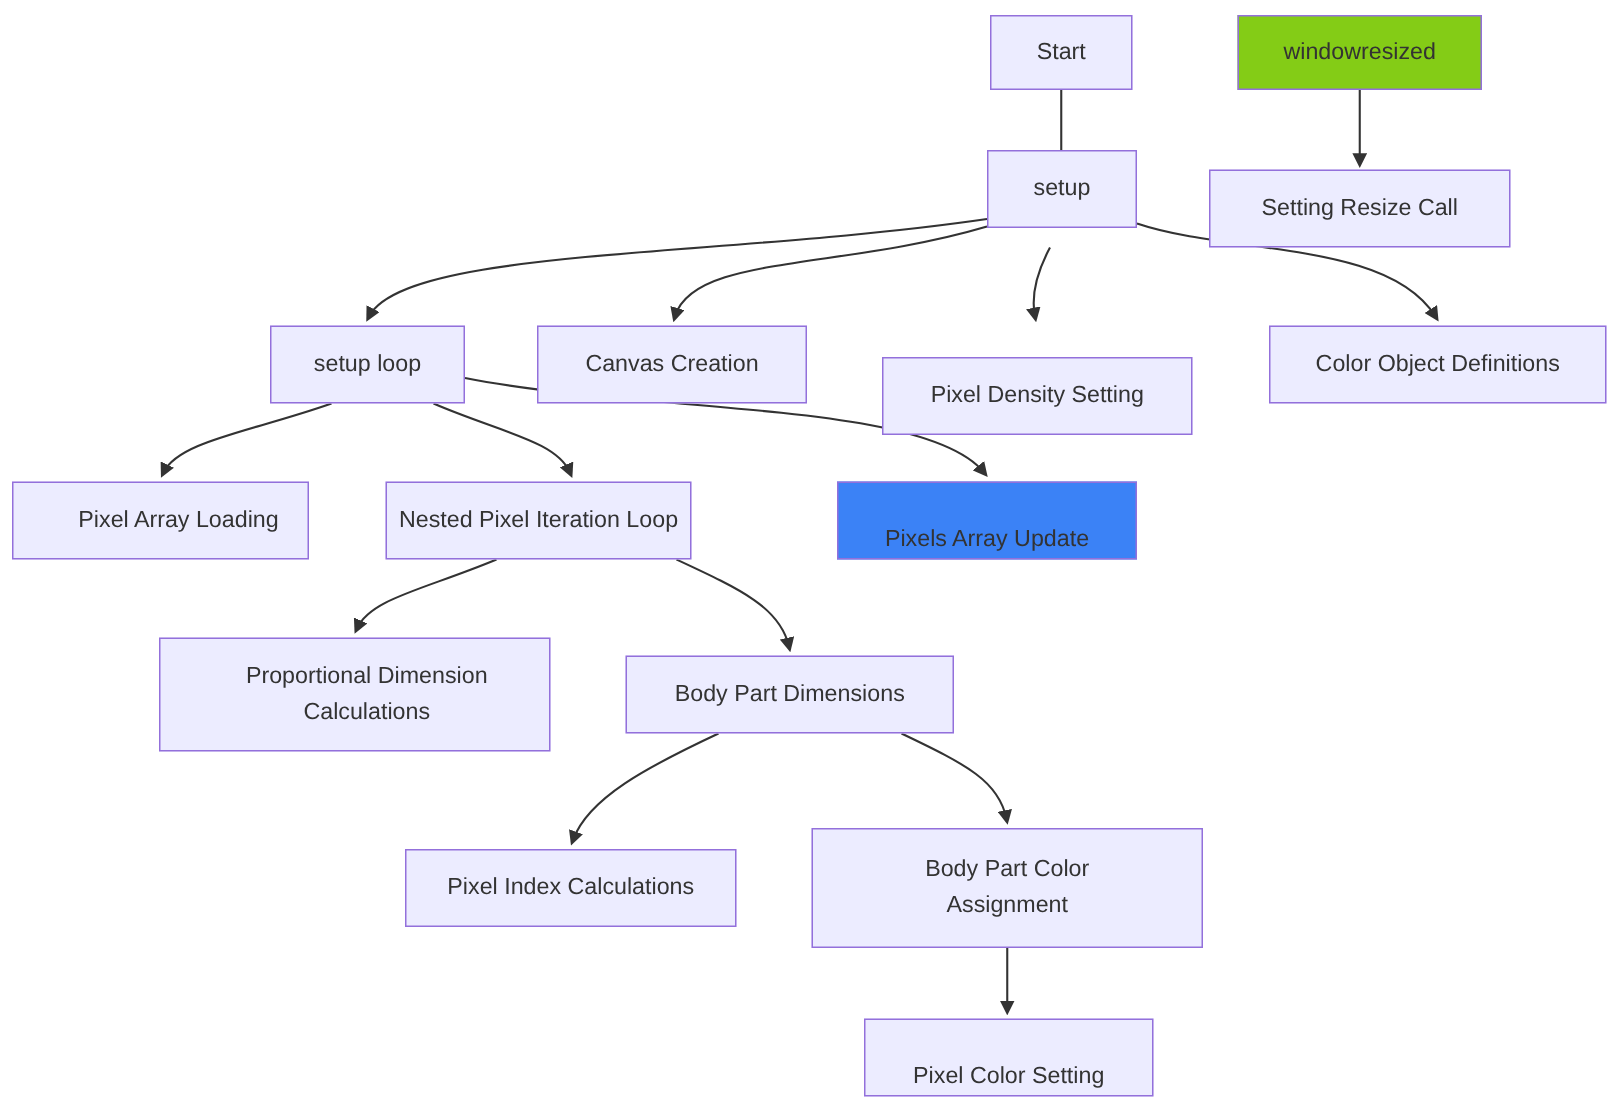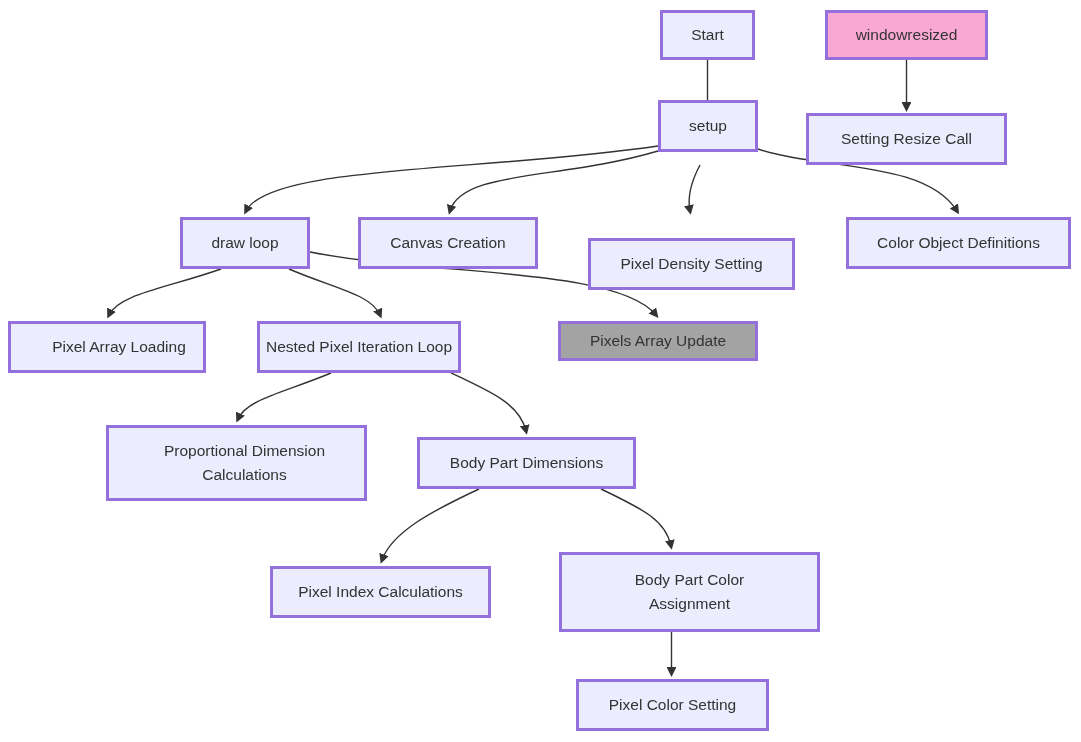--- a/index.html
+++ b/index.html
@@ -25,21 +25,21 @@
   .node-layer {
     position: absolute;
     left: 0;
     top: 0;
     width: 1081px;
     height: 742px;
   }
   .node {
     position: absolute;
     box-sizing: border-box;
-    border: 3px solid #737373;
+    border: 1px solid #737373;
     display: flex;
     flex-direction: column;
     align-items: center;
     justify-content: center;
     font-size: 15.5px;
     line-height: 24px;
     text-align: center;
     white-space: nowrap;
   }
   .node-line {
@@ -68,61 +68,61 @@
       <path d="M331,373 C283,393 247,399 238,419" fill="none" stroke="#333333" stroke-width="1.4" marker-end="url(#arrow)"></path>
       <path d="M451,373 C494,393 520,405 526,431" fill="none" stroke="#333333" stroke-width="1.4" marker-end="url(#arrow)"></path>
       <path d="M479,489 C432,511 392,532 382,560" fill="none" stroke="#333333" stroke-width="1.4" marker-end="url(#arrow)"></path>
       <path d="M601,489 C645,510 666,521 671,546" fill="none" stroke="#333333" stroke-width="1.4" marker-end="url(#arrow)"></path>
       <path d="M671.5,632 L671.5,673" fill="none" stroke="#333333" stroke-width="1.4" marker-end="url(#arrow)"></path>
     </svg>
   <div class="node-layer">
       <div class="node" style="left: 660px; top: 10px; width: 95px; height: 50px; background: rgb(236, 236, 255); border-color: rgb(147, 112, 219); color: rgb(51, 51, 51);">
         <div class="node-line">Start</div>
       </div>
-      <div class="node" style="left: 825px; top: 10px; width: 163px; height: 50px; background: #f9a8d4; border-color: rgb(147, 112, 219); color: rgb(51, 51, 51);">
+      <div class="node" style="left: 825px; top: 10px; width: 163px; height: 50px; background: #84cc16; border-color: rgb(147, 112, 219); color: rgb(51, 51, 51);">
         <div class="node-line">windowresized</div>
       </div>
       <div class="node" style="left: 658px; top: 100px; width: 100px; height: 52px; background: rgb(236, 236, 255); border-color: rgb(147, 112, 219); color: rgb(51, 51, 51);">
         <div class="node-line">setup</div>
       </div>
       <div class="node" style="left: 806px; top: 113px; width: 201px; height: 52px; background: rgb(236, 236, 255); border-color: rgb(147, 112, 219); color: rgb(51, 51, 51);">
         <div class="node-line">Setting Resize Call</div>
       </div>
       <div class="node" style="left: 180px; top: 217px; width: 130px; height: 52px; background: rgb(236, 236, 255); border-color: rgb(147, 112, 219); color: rgb(51, 51, 51);">
-        <div class="node-line">draw loop</div>
+        <div class="node-line">setup loop</div>
       </div>
       <div class="node" style="left: 358px; top: 217px; width: 180px; height: 52px; background: rgb(236, 236, 255); border-color: rgb(147, 112, 219); color: rgb(51, 51, 51);">
         <div class="node-line">Canvas Creation</div>
       </div>
       <div class="node" style="left: 588px; top: 217px; width: 207px; height: 52px; background: rgb(236, 236, 255); border-color: rgb(147, 112, 219); color: rgb(51, 51, 51); margin-top: 21px;">
         <div class="node-line">Pixel Density Setting</div>
       </div>
       <div class="node" style="left: 846px; top: 217px; width: 225px; height: 52px; background: rgb(236, 236, 255); border-color: rgb(147, 112, 219); color: rgb(51, 51, 51);">
         <div class="node-line">Color Object Definitions</div>
       </div>
       <div class="node" style="left: 8px; top: 321px; width: 198px; height: 52px; background: rgb(236, 236, 255); border-color: rgb(147, 112, 219); color: rgb(51, 51, 51); padding-left: 24px;">
         <div class="node-line">Pixel Array Loading</div>
       </div>
       <div class="node" style="left: 257px; top: 321px; width: 204px; height: 52px; background: rgb(236, 236, 255); border-color: rgb(147, 112, 219); color: rgb(51, 51, 51);">
         <div class="node-line">Nested Pixel Iteration Loop</div>
       </div>
-      <div class="node" style="left: 558px; top: 321px; width: 200px; height: 40px; background: #a3a3a3; border-color: rgb(147, 112, 219); color: rgb(51, 51, 51);">
+      <div class="node" style="left: 558px; top: 321px; width: 200px; height: 52px; background: #3b82f6; border-color: rgb(147, 112, 219); color: rgb(51, 51, 51); justify-content: flex-end;">
         <div class="node-line">Pixels Array Update</div>
       </div>
       <div class="node" style="left: 106px; top: 425px; width: 261px; height: 76px; background: rgb(236, 236, 255); border-color: rgb(147, 112, 219); color: rgb(51, 51, 51); padding-left: 16px;">
         <div class="node-line">Proportional Dimension</div>
         <div class="node-line">Calculations</div>
       </div>
       <div class="node" style="left: 417px; top: 437px; width: 219px; height: 52px; background: rgb(236, 236, 255); border-color: rgb(147, 112, 219); color: rgb(51, 51, 51);">
         <div class="node-line">Body Part Dimensions</div>
       </div>
       <div class="node" style="left: 270px; top: 566px; width: 221px; height: 52px; background: rgb(236, 236, 255); border-color: rgb(147, 112, 219); color: rgb(51, 51, 51);">
         <div class="node-line">Pixel Index Calculations</div>
       </div>
-      <div class="node" style="left: 541px; top: 552px; width: 261px; height: 80px; background: rgb(236, 236, 255); border-color: rgb(147, 112, 219); color: rgb(51, 51, 51); margin-left: 18px;">
+      <div class="node" style="left: 541px; top: 552px; width: 261px; height: 80px; background: rgb(236, 236, 255); border-color: rgb(147, 112, 219); color: rgb(51, 51, 51);">
         <div class="node-line">Body Part Color</div>
         <div class="node-line">Assignment</div>
       </div>
-      <div class="node" style="left: 576px; top: 679px; width: 193px; height: 52px; background: rgb(236, 236, 255); border-color: rgb(147, 112, 219); color: rgb(51, 51, 51);">
+      <div class="node" style="left: 576px; top: 679px; width: 193px; height: 52px; background: rgb(236, 236, 255); border-color: rgb(147, 112, 219); color: rgb(51, 51, 51); justify-content: flex-end;">
         <div class="node-line">Pixel Color Setting</div>
       </div>
     </div>
 </div>
 
 </body></html>

